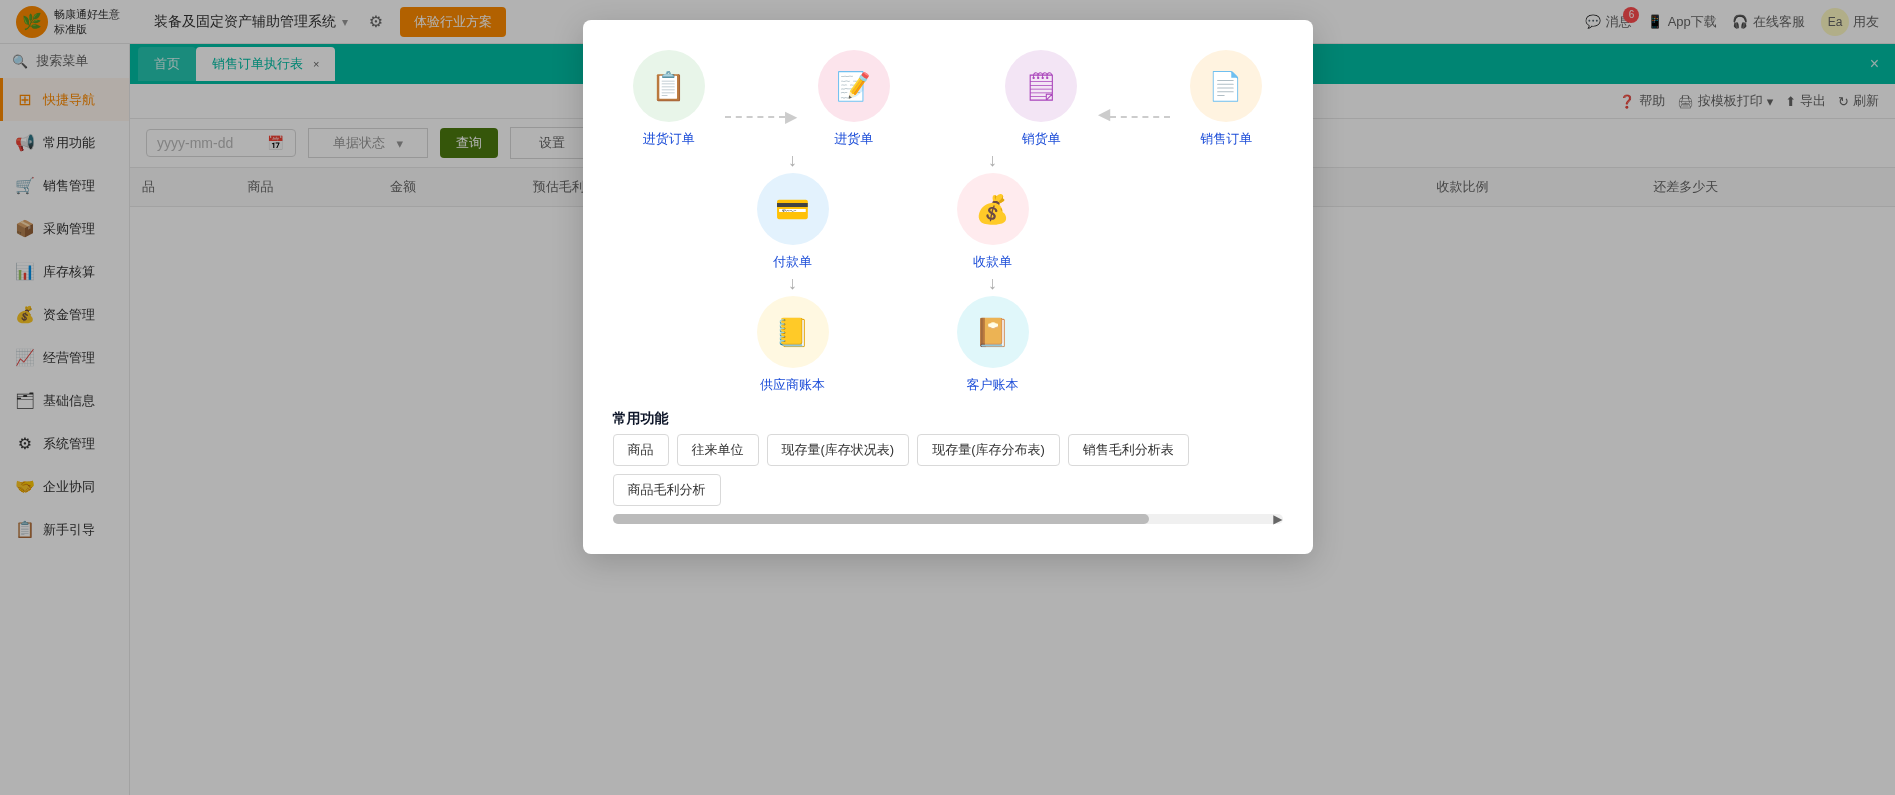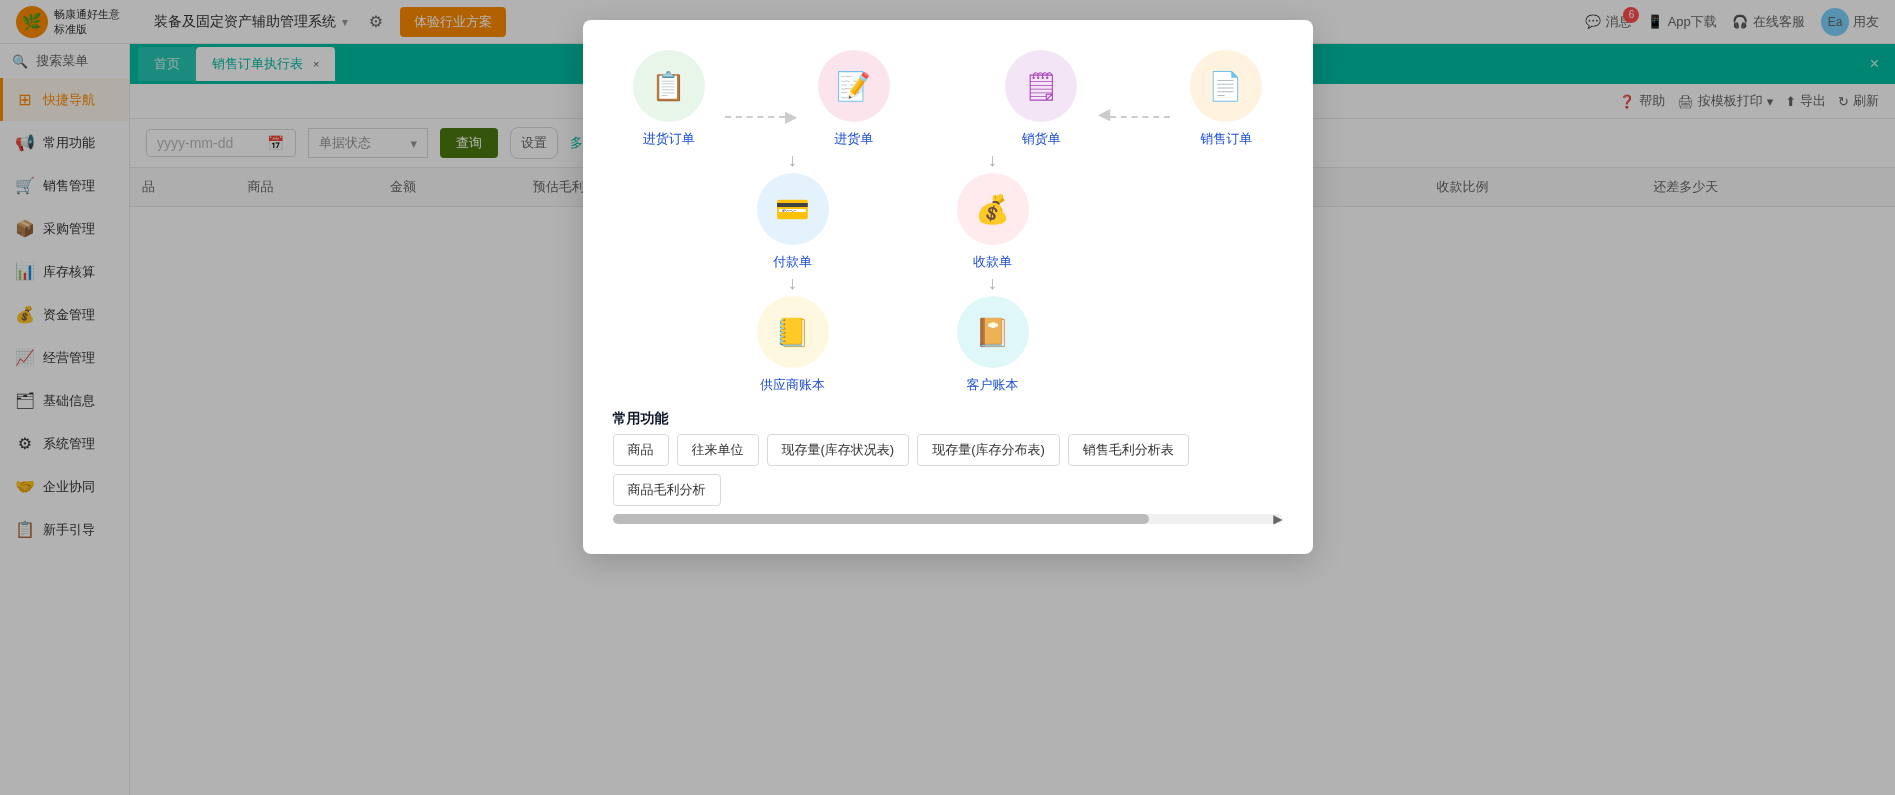--- a/index.html
+++ b/index.html
@@ -18,43 +18,43 @@
     .logo-icon { width: 32px; height: 32px; background: #ff8c00; border-radius: 50%; display: flex; align-items: center; justify-content: center; color: white; font-size: 16px; }
     .logo-text { font-size: 11px; color: #333; line-height: 1.3; }
     .system-title { display: flex; align-items: center; gap: 6px; margin-left: 8px; }
     .system-title-text { font-size: 14px; color: #333; }
     .title-dropdown { color: #999; cursor: pointer; font-size: 12px; }
     .settings-icon { width: 28px; height: 28px; display: flex; align-items: center; justify-content: center; color: #666; cursor: pointer; font-size: 16px; margin-left: 8px; }
     .trial-btn { background: #ff8c00; color: white; border: none; border-radius: 4px; padding: 6px 14px; font-size: 13px; cursor: pointer; margin-left: 10px; }
     .top-right { margin-left: auto; display: flex; align-items: center; gap: 16px; }
     .top-right-item { display: flex; align-items: center; gap: 4px; color: #666; font-size: 13px; cursor: pointer; position: relative; }
     .badge { background: #ff4d4f; color: white; border-radius: 10px; font-size: 10px; padding: 0 4px; min-width: 16px; height: 16px; display: flex; align-items: center; justify-content: center; position: absolute; top: -6px; right: -8px; }
-    .avatar { width: 28px; height: 28px; background: #7dd3fc; border-radius: 50%; display: flex; align-items: center; justify-content: center; font-size: 12px; color: #666; }
+    .avatar { width: 28px; height: 28px; background: #fef9c3; border-radius: 50%; display: flex; align-items: center; justify-content: center; font-size: 12px; color: #666; }
     .search-item { padding: 8px 12px; display: flex; align-items: center; gap: 8px; color: #666; font-size: 13px; cursor: pointer; }
     .nav-item { padding: 12px 12px; display: flex; align-items: center; gap: 8px; color: #333; font-size: 13px; cursor: pointer; border-left: 3px solid transparent; }
     .nav-item.active { background: #fff7f0; color: #ff8c00; border-left-color: #ff8c00; }
     .nav-icon { font-size: 16px; width: 20px; text-align: center; }
 
     
     .tab { padding: 8px 16px; color: rgba(255,255,255,0.85); font-size: 13px; cursor: pointer; border-radius: 4px 4px 0 0; display: flex; align-items: center; gap: 6px; text-align: center; }
     .tab.home { background: rgba(255,255,255,0.15); }
     .tab.active { background: white; color: #00bfa5; }
     .tab-close { font-size: 11px; color: #666; cursor: pointer; margin-left: 4px; }
     .tab-bar-close { margin-left: auto; color: rgba(255,255,255,0.85); cursor: pointer; font-size: 16px; padding: 4px 8px; }
 
     
     .toolbar { background: white; padding: 8px 16px; display: flex; align-items: center; gap: 12px; border-bottom: 1px solid #e8e8e8; flex-shrink: 0; }
     .toolbar-btn { display: flex; align-items: center; gap: 4px; color: #666; font-size: 13px; cursor: pointer; }
 
     
     .filter-bar { background: white; padding: 8px 16px; display: flex; align-items: center; gap: 12px; border-bottom: 1px solid #e8e8e8; flex-shrink: 0; }
     .filter-date { border: 1px solid #d9d9d9; border-radius: 4px; padding: 5px 10px; font-size: 14px; color: #999; width: 150px; display: flex; align-items: center; justify-content: space-between; }
-    .filter-select { border: 1px solid #d9d9d9; border-radius: 0; padding: 5px 10px; font-size: 13px; color: #999; width: 120px; display: flex; align-items: center; justify-content: space-between; }
+    .filter-select { border: 1px solid #d9d9d9; border-radius: 0; padding: 5px 24px; font-size: 13px; color: #999; width: 120px; display: flex; align-items: center; justify-content: space-between; }
     .query-btn { background: #4d7c0f; color: white; border: none; border-radius: 4px; padding: 6px 16px; font-size: 13px; cursor: pointer; }
-    .settings-btn { background: white; color: #666; border: 1px solid #d9d9d9; border-radius: 8px; padding: 6px 10px; font-size: 13px; cursor: pointer; }
+    .settings-btn { background: white; color: #666; border: 1px solid #d9d9d9; border-radius: 0; padding: 6px 28px; font-size: 13px; cursor: pointer; }
     .more-conditions { color: #00bfa5; font-size: 13px; cursor: pointer; display: flex; align-items: center; gap: 2px; }
 
     
     .table-area { background: white; flex: 1; overflow: auto; }
     .data-table { width: 100%; border-collapse: collapse; }
     .data-table th { background: #fafafa; padding: 10px 12px; text-align: left; font-weight: 500; color: #666; border-bottom: 1px solid #e8e8e8; white-space: nowrap; font-size: 13px; }
     .no-data { display: flex; align-items: center; justify-content: center; padding: 60px; color: #999; font-size: 14px; }
 
     
     .overlay { position: absolute; top: 0; left: 0; right: 0; bottom: 0; background: rgba(0,0,0,0.3); z-index: 100; display: flex; justify-content: center; align-items: flex-start; padding-top: 20px; }

